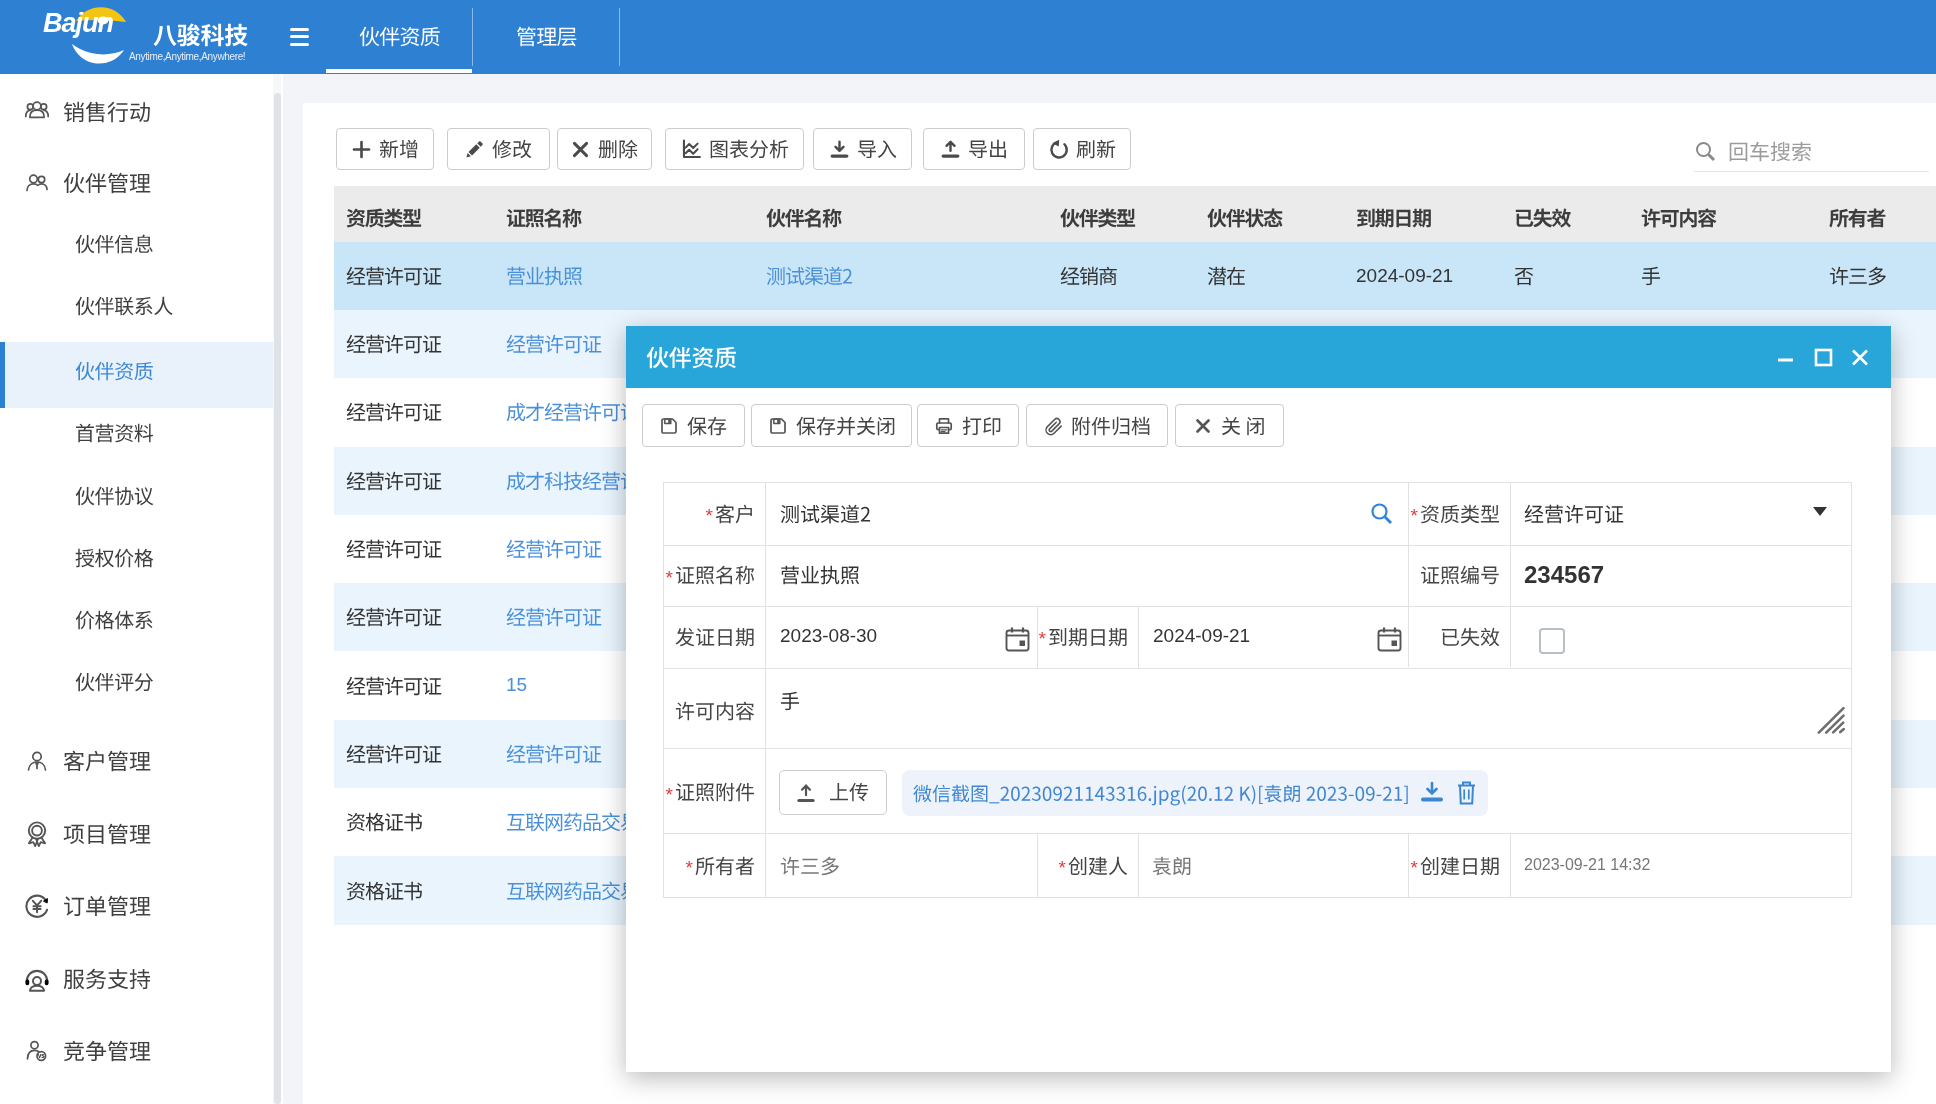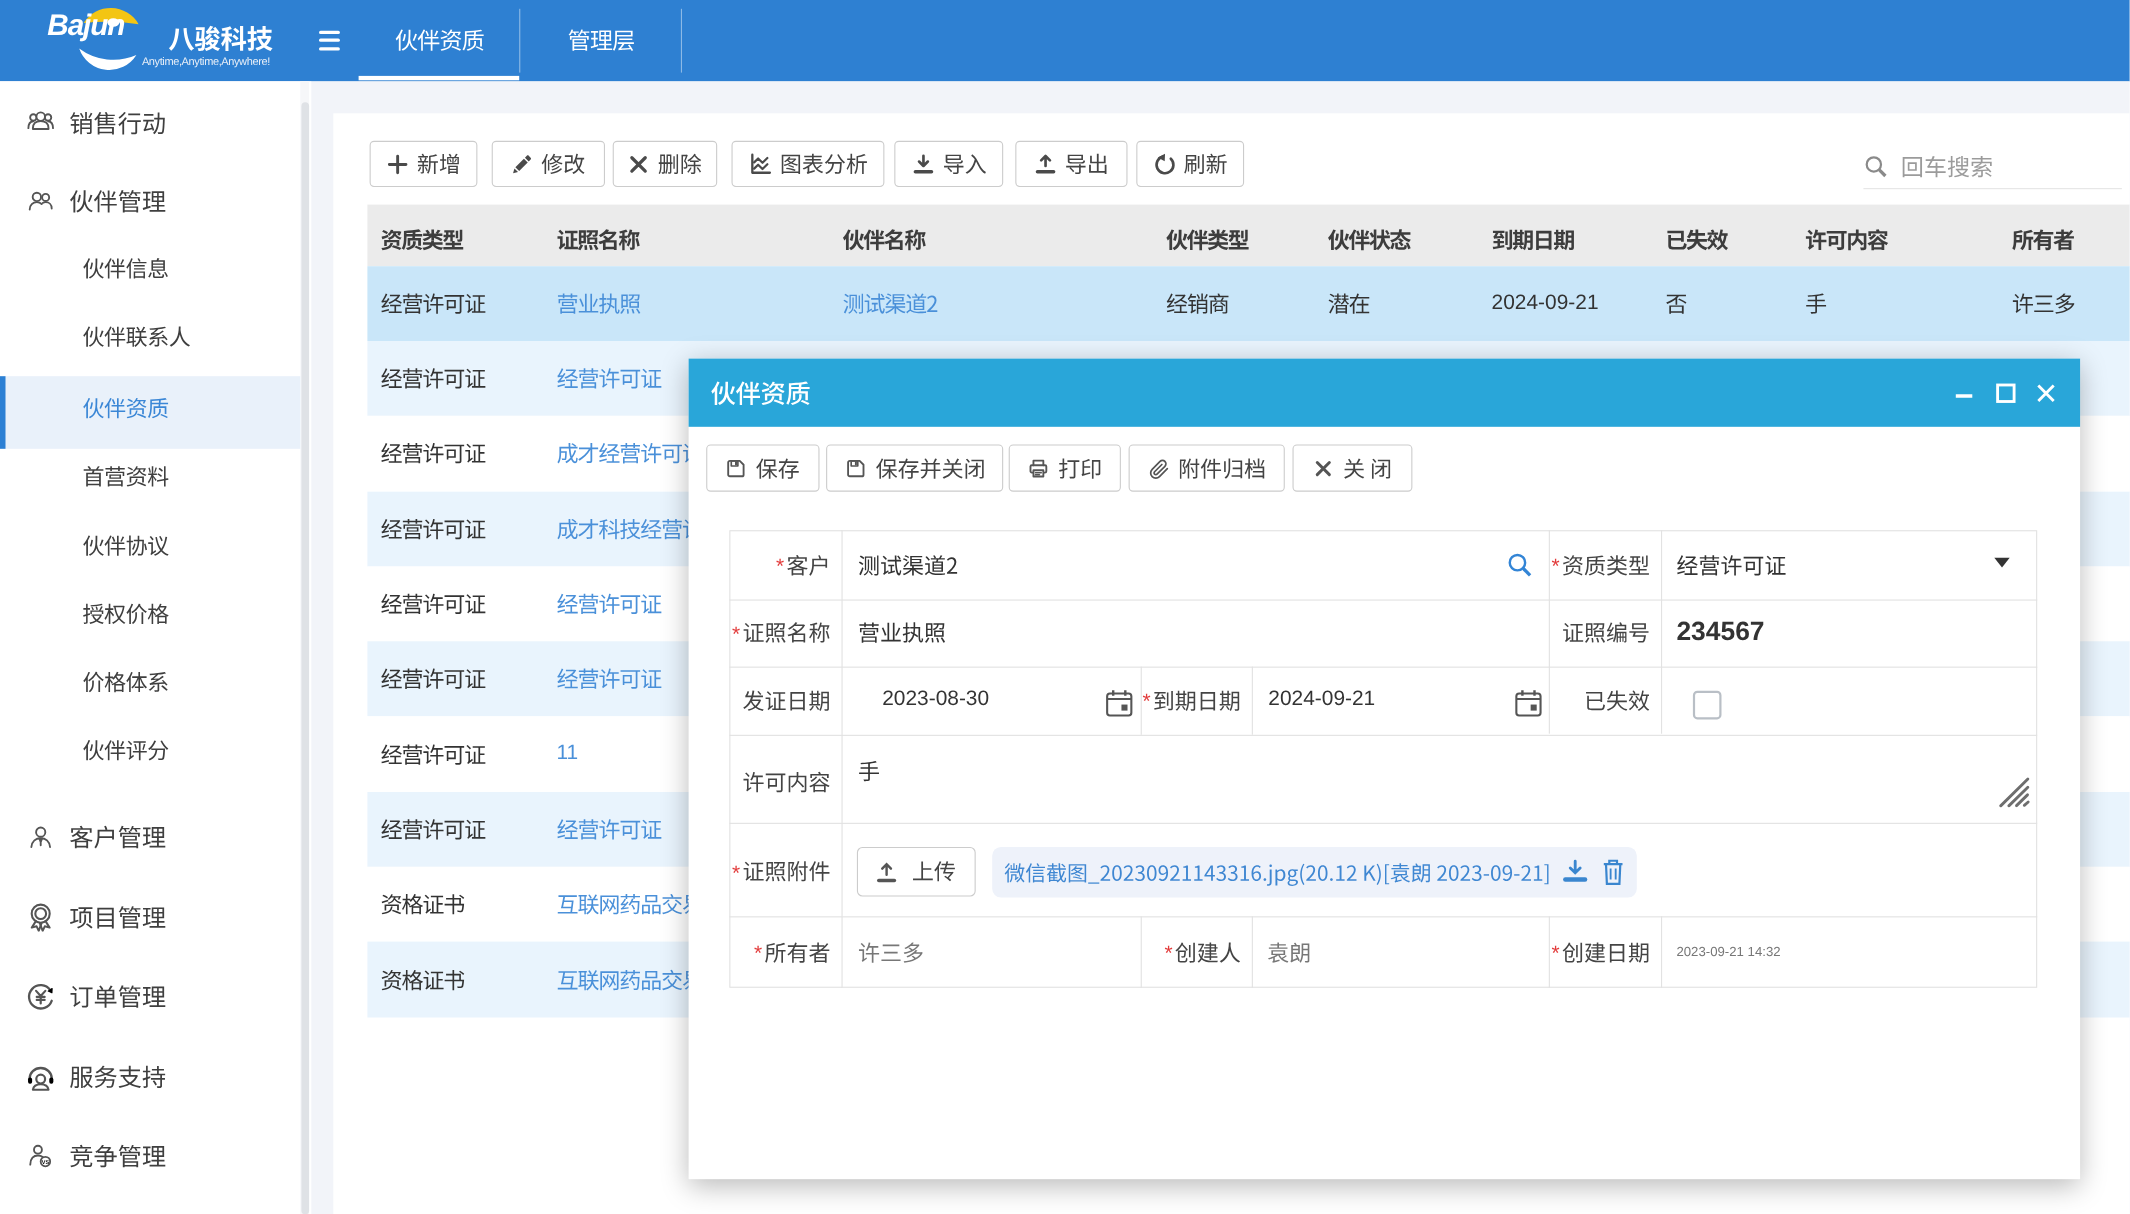--- a/index.html
+++ b/index.html
@@ -545,21 +545,21 @@
 <div class="abs" style="left:334.0px;top:651.5px;width:1602.0px;height:68.3px;background:#ffffff"></div>
 <svg style="position:absolute;left:345.9px;top:675.6px;overflow:visible" width="95.0" height="20.0">
     <g transform="translate(0,17.60) scale(0.02000,-0.02000)" fill="#333">
       <use href="#r7ecf" x="0"></use>
       <use href="#r8425" x="950"></use>
       <use href="#r8bb8" x="1900"></use>
       <use href="#r53ef" x="2850"></use>
       <use href="#r8bc1" x="3800"></use>
     </g>
   </svg>
-<div class="lat" style="left:505.9px;top:672.3px;font-size:19px;color:#4a90d9;font-weight:normal;line-height:26.6px;">11</div>
+<div class="lat" style="left:505.9px;top:672.3px;font-size:19px;color:#4a90d9;font-weight:normal;line-height:26.6px;">15</div>
 <div class="abs" style="left:334.0px;top:719.8px;width:1602.0px;height:68.3px;background:#e9f4fd"></div>
 <svg style="position:absolute;left:345.9px;top:743.9px;overflow:visible" width="95.0" height="20.0">
     <g transform="translate(0,17.60) scale(0.02000,-0.02000)" fill="#333">
       <use href="#r7ecf" x="0"></use>
       <use href="#r8425" x="950"></use>
       <use href="#r8bb8" x="1900"></use>
       <use href="#r53ef" x="2850"></use>
       <use href="#r8bc1" x="3800"></use>
     </g>
   </svg>
@@ -781,21 +781,21 @@
   </svg>
 <div class="lat" style="left:1524.0px;top:562.0px;font-size:24px;color:#333;font-weight:bold;line-height:26.6px;">234567</div>
 <svg style="position:absolute;left:674.5px;top:626.7px;overflow:visible" width="80.0" height="20.0">
     <g transform="translate(0,17.60) scale(0.02000,-0.02000)" fill="#444">
       <use href="#r53d1" x="0"></use>
       <use href="#r8bc1" x="1000"></use>
       <use href="#r65e5" x="2000"></use>
       <use href="#r671f" x="3000"></use>
     </g>
   </svg>
-<div class="lat" style="left:780.0px;top:623.4px;font-size:19px;color:#333;font-weight:normal;line-height:26.6px;margin-left:22px;">2023-08-30</div>
+<div class="lat" style="left:780.0px;top:623.4px;font-size:19px;color:#333;font-weight:normal;line-height:26.6px;">2023-08-30</div>
 <svg class="abs" style="left:1004px;top:625.5px" width="27" height="27" viewBox="0 0 27 27" fill="none" stroke="#555" stroke-width="1.9">
     <rect x="2.5" y="4.5" width="22" height="20" rx="2.5"></rect>
     <path d="M8,1.5 L8,6.5 M19,1.5 L19,6.5" stroke-width="2.2"></path>
     <path d="M2.5,9.5 L24.5,9.5"></path>
     <rect x="15.5" y="14.5" width="5.5" height="5.5" fill="#555" stroke="none"></rect>
   </svg>
 <svg style="position:absolute;left:1047.6px;top:626.7px;overflow:visible" width="80.0" height="20.0">
     <g transform="translate(0,17.60) scale(0.02000,-0.02000)" fill="#444">
       <use href="#r5230" x="0"></use>
       <use href="#r671f" x="1000"></use>
@@ -945,21 +945,21 @@
   </svg>
 <svg style="position:absolute;left:1419.5px;top:855.5px;overflow:visible" width="80.0" height="20.0">
     <g transform="translate(0,17.60) scale(0.02000,-0.02000)" fill="#444">
       <use href="#r521b" x="0"></use>
       <use href="#r5efa" x="1000"></use>
       <use href="#r65e5" x="2000"></use>
       <use href="#r671f" x="3000"></use>
     </g>
   </svg>
 <div class="lat" style="left:1410.5px;top:855.2px;font-size:19px;color:#e23b3b;font-weight:normal;line-height:26.6px;">*</div>
-<div class="lat" style="left:1524.0px;top:852.2px;font-size:12px;color:#777;font-weight:normal;line-height:26.6px;">2023-09-21 14:32</div>
+<div class="lat" style="left:1524.0px;top:852.2px;font-size:16px;color:#777;font-weight:normal;line-height:26.6px;">2023-09-21 14:32</div>
 <svg width="0" height="0" style="position:absolute">
     <defs>
       <path id="b516b" d="M277 758C261 485 220 169 23 7C50 -15 92 -61 111 -88C330 98 383 443 410 747ZM694 781 575 772C581 704 596 185 875 -84C899 -51 938 -22 981 3C710 250 697 728 694 781Z"></path>
       <path id="b9a8f" d="M20 167 42 64C114 81 199 101 280 120L271 217C178 197 86 177 20 167ZM710 514C770 461 847 387 882 340L966 404C928 452 849 522 789 570ZM571 558C527 505 457 447 396 408C419 389 457 345 474 325C537 373 617 450 673 516ZM607 419C569 330 495 252 408 203L416 339C417 352 418 384 418 384H366C377 503 388 672 393 810H53V703H279C274 593 265 475 256 384H175C183 465 190 561 194 642L85 648C81 531 69 378 56 284H303C294 113 282 41 264 21C254 12 244 9 228 9C208 9 166 10 122 14C139 -14 152 -58 154 -90C204 -91 252 -92 281 -88C314 -84 337 -75 360 -47C383 -20 397 46 408 194C432 174 465 138 481 120C506 136 531 155 554 176C571 147 591 119 612 94C546 51 468 20 385 2C407 -22 433 -65 445 -92C535 -67 618 -32 690 17C749 -30 818 -66 899 -89C915 -60 947 -14 971 8C897 25 831 52 776 87C834 145 881 216 911 304L836 336L816 332H682C693 351 703 371 712 391ZM468 548C498 562 540 569 829 601C843 579 855 558 864 541L960 592C926 652 853 746 797 814L708 770L769 688L599 673C640 720 681 774 714 828L599 861C563 785 505 710 486 691C467 669 450 655 433 651C445 623 462 571 468 548ZM691 156C666 182 645 210 627 240H758C740 209 717 181 691 156Z"></path>
       <path id="b79d1" d="M481 722C536 678 602 613 630 570L714 645C683 689 614 749 559 789ZM444 458C502 414 573 349 604 304L686 382C652 425 579 486 521 527ZM363 841C280 806 154 776 40 759C53 733 68 692 72 666C108 670 147 676 185 682V568H33V457H169C133 360 76 252 20 187C39 157 65 107 76 73C115 123 153 194 185 271V-89H301V318C325 279 349 236 362 208L431 302C412 326 329 422 301 448V457H433V568H301V705C347 716 391 729 430 743ZM416 205 435 91 738 144V-88H857V164L975 185L956 298L857 281V850H738V260Z"></path>
       <path id="b6280" d="M601 850V707H386V596H601V476H403V368H456L425 359C463 267 510 187 569 119C498 74 417 42 328 21C351 -5 379 -56 392 -87C490 -58 579 -18 656 36C726 -20 809 -62 907 -90C924 -60 958 -11 984 13C894 35 816 69 751 114C836 199 900 309 938 449L861 480L841 476H720V596H945V707H720V850ZM542 368H787C757 299 713 240 660 190C610 241 571 301 542 368ZM156 850V659H40V548H156V370C108 359 64 349 27 342L58 227L156 252V44C156 29 151 24 137 24C124 24 82 24 42 25C57 -6 72 -54 76 -84C147 -84 195 -81 229 -63C263 -44 274 -15 274 43V283L381 312L366 422L274 399V548H373V659H274V850Z"></path>
       <path id="r4f19" d="M875 654C852 567 807 445 771 370L838 348C875 421 921 535 955 631ZM402 649C391 551 365 430 327 359L398 330C438 410 464 536 472 639ZM274 839C219 688 129 539 34 443C47 425 70 384 77 367C109 401 140 440 170 483V-79H248V607C286 674 319 745 346 816ZM594 832C593 385 605 116 291 -19C307 -33 332 -61 342 -79C509 -5 591 107 632 259C681 94 765 -18 920 -77C931 -55 954 -25 970 -9C776 53 696 213 663 445C673 558 673 687 674 832Z"></path>
       <path id="r4f34" d="M354 764C391 696 429 605 442 549L510 578C496 634 456 722 417 788ZM838 797C815 730 772 634 737 575L798 550C833 606 877 694 913 768ZM299 273V203H588V-80H663V203H962V273H663V449H921V520H663V828H588V520H341V449H588V273ZM277 837C218 686 121 537 20 441C33 424 54 384 62 367C100 405 137 450 173 499V-77H245V609C284 675 319 745 347 815Z"></path>
       <path id="r8d44" d="M85 752C158 725 249 678 294 643L334 701C287 736 195 779 123 804ZM49 495 71 426C151 453 254 486 351 519L339 585C231 550 123 516 49 495ZM182 372V93H256V302H752V100H830V372ZM473 273C444 107 367 19 50 -20C62 -36 78 -64 83 -82C421 -34 513 73 547 273ZM516 75C641 34 807 -32 891 -76L935 -14C848 30 681 92 557 130ZM484 836C458 766 407 682 325 621C342 612 366 590 378 574C421 609 455 648 484 689H602C571 584 505 492 326 444C340 432 359 407 366 390C504 431 584 497 632 578C695 493 792 428 904 397C914 416 934 442 949 456C825 483 716 550 661 636C667 653 673 671 678 689H827C812 656 795 623 781 600L846 581C871 620 901 681 927 736L872 751L860 747H519C534 773 546 800 556 826Z"></path>
       <path id="r8d28" d="M594 69C695 32 821 -31 890 -74L943 -23C873 17 747 77 647 115ZM542 348V258C542 178 521 60 212 -21C230 -36 252 -63 262 -79C585 16 619 155 619 257V348ZM291 460V114H366V389H796V110H874V460H587L601 558H950V625H608L619 734C720 745 814 758 891 775L831 835C673 799 382 776 140 766V487C140 334 131 121 36 -30C55 -37 88 -56 102 -68C200 89 214 324 214 487V558H525L514 460ZM531 625H214V704C319 708 432 716 539 726Z"></path>

